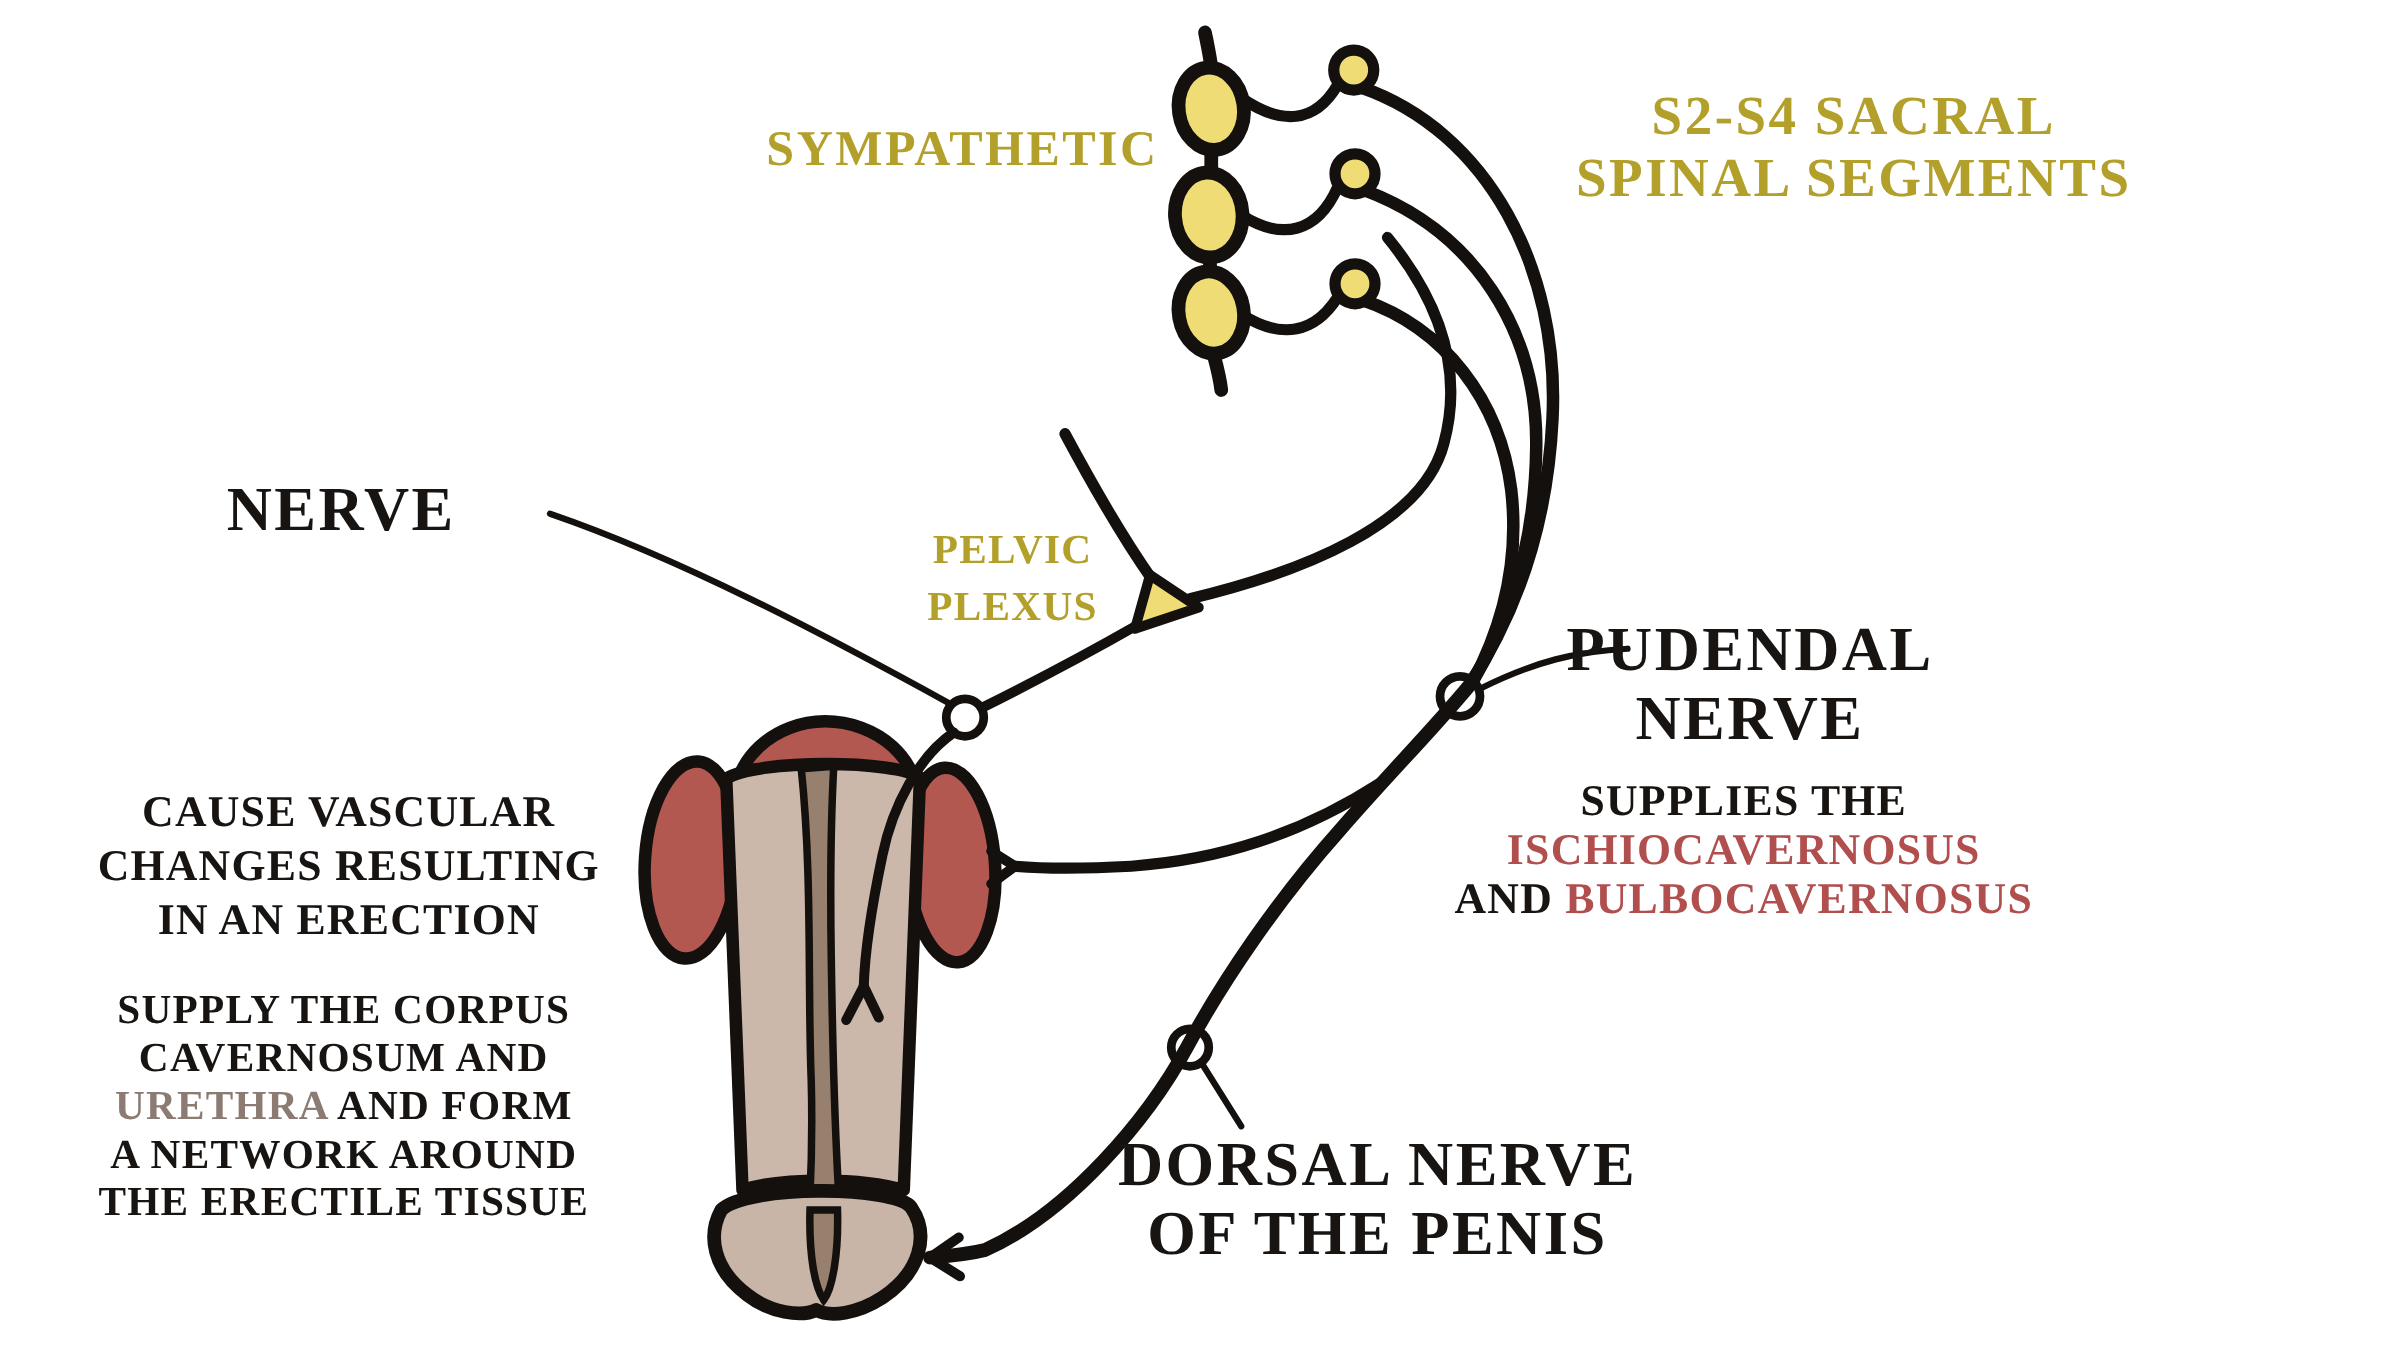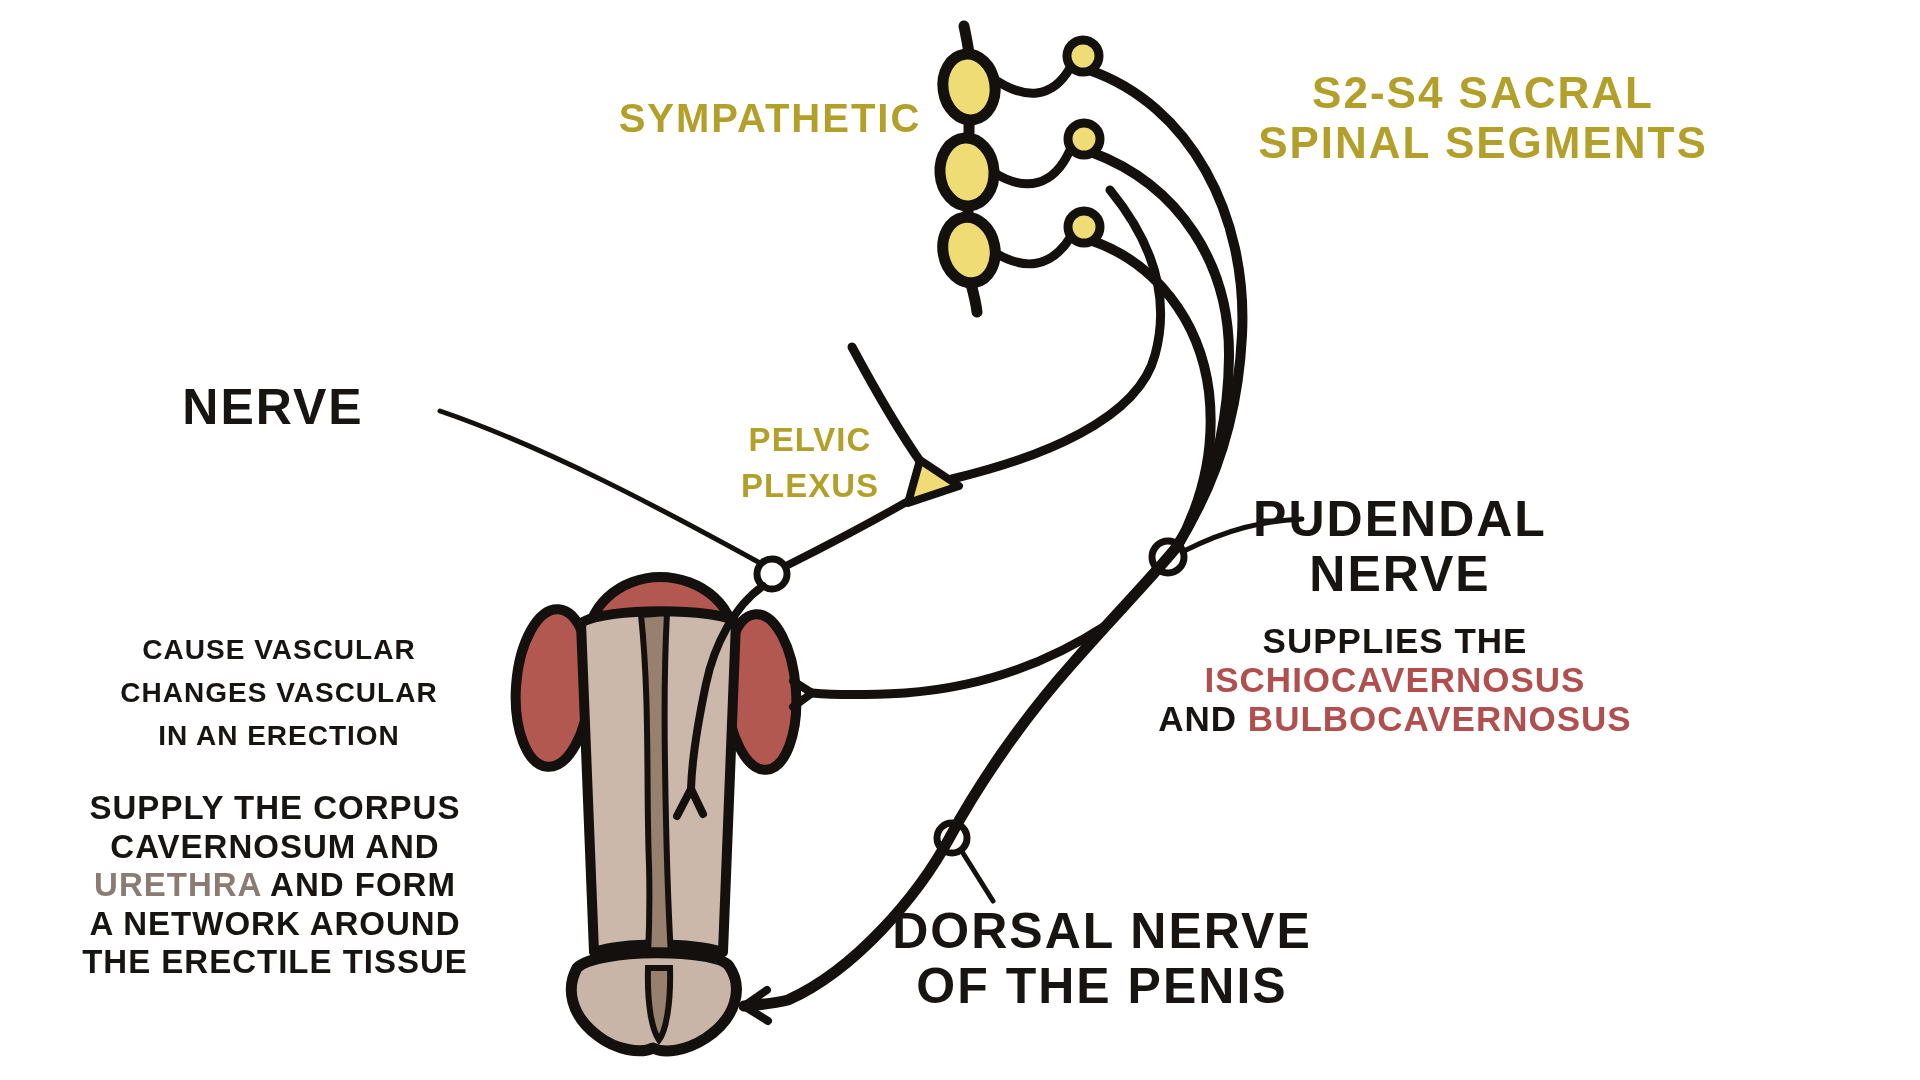--- a/index.html
+++ b/index.html
@@ -1,17 +1,17 @@
 <!DOCTYPE html>
 <html><head>
 <meta charset="utf-8">
 <style>
   html,body{margin:0;padding:0;background:#ffffff;}
   #stage{position:relative;width:1916px;height:1080px;background:#ffffff;overflow:hidden;
-         font-family:Liberation Sans, sans-serif;}
+         font-family:Liberation Serif, serif;}
   #art{position:absolute;left:0;top:0;}
   .lbl{position:absolute;transform:translateX(-50%);text-align:center;font-weight:bold;white-space:nowrap;}
   .olive{color:#b3a02b;}
   .ink{color:#171412;}
   .brick{color:#b14f4f;}
   .taupe{color:#8b7b73;}
   .big{font-size:50px;line-height:55px;letter-spacing:2px;}
   .mid{font-size:40px;line-height:45px;letter-spacing:2px;}
   .sac{font-size:44px;line-height:50px;letter-spacing:2px;}
   .small{font-size:34px;line-height:38.5px;letter-spacing:1px;}
@@ -98,23 +98,23 @@
   <div class="lbl olive sac" style="left:1483px;top:68px;">
     <div>S2-S4 SACRAL</div>
     <div>SPINAL SEGMENTS</div>
   </div>
 
   <div class="lbl ink big" style="left:273px;top:380px;">
     <div>NERVE</div>
   </div>
 
 
-  <div class="lbl ink small" style="left:279px;top:628px;font-size:28px;line-height:43px;">
+  <div class="lbl ink small" style="left:279px;top:628px;font-size:35px;line-height:43px;">
     <div>CAUSE VASCULAR</div>
-    <div>CHANGES VASCULAR</div>
+    <div>CHANGES RESULTING</div>
     <div>IN AN ERECTION</div>
   </div>
 
   <div class="lbl ink small" style="left:275px;top:789px;font-size:33px;">
     <div>SUPPLY THE CORPUS</div>
     <div>CAVERNOSUM AND</div>
     <div><span class="taupe">URETHRA</span><span> AND FORM</span></div>
     <div>A NETWORK AROUND</div>
     <div>THE ERECTILE TISSUE</div>
   </div>

